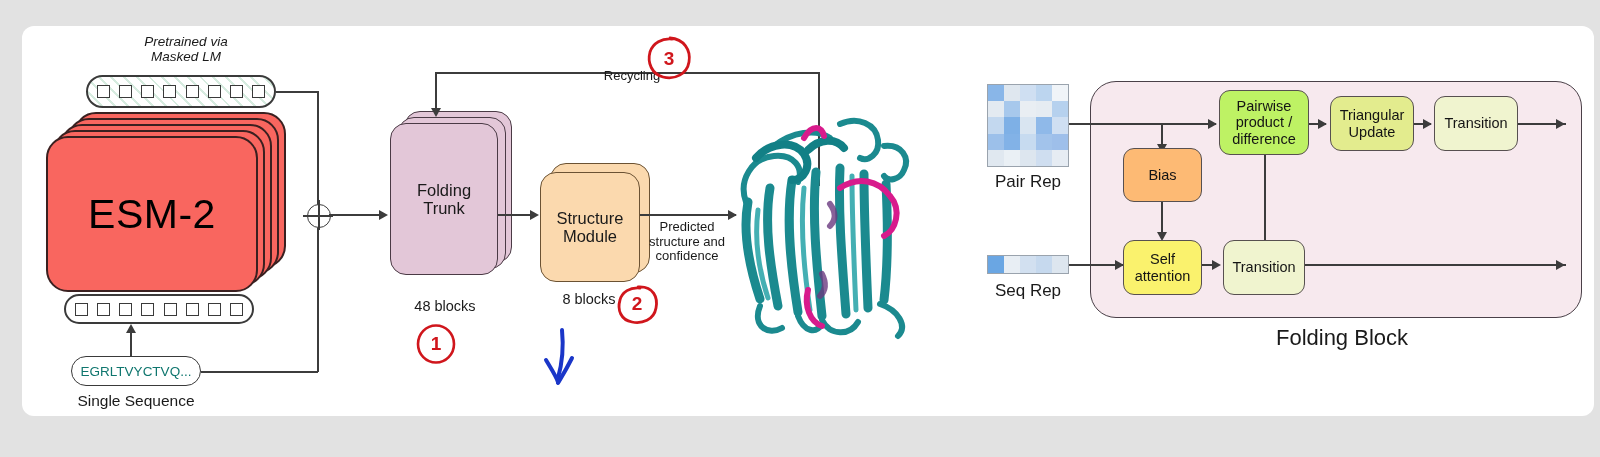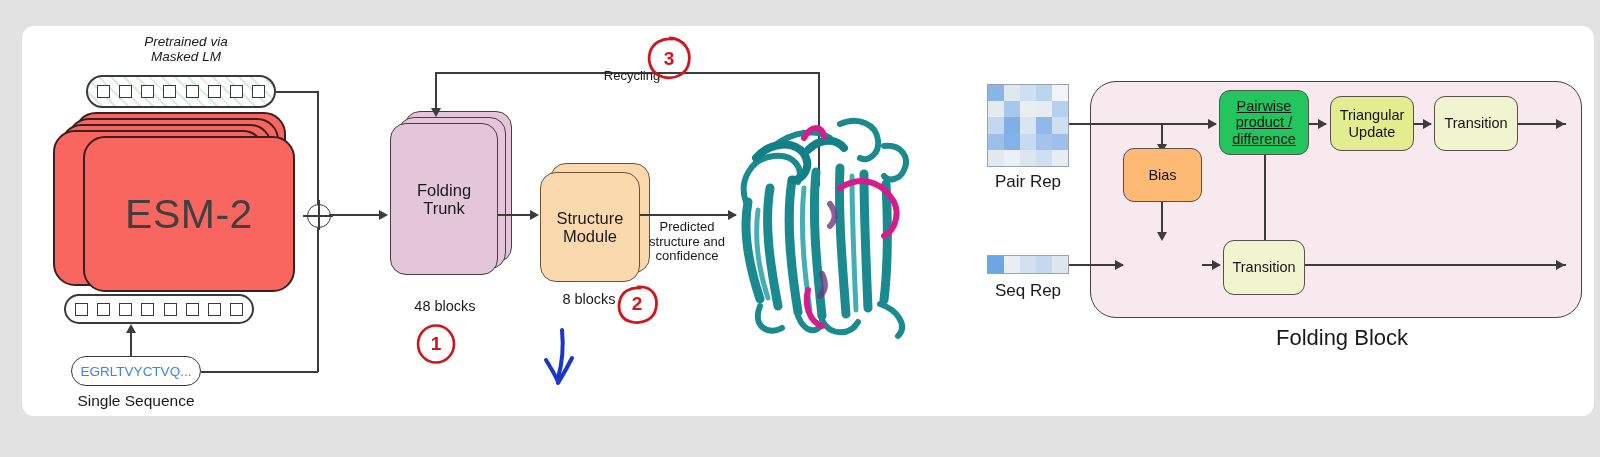--- a/index.html
+++ b/index.html
@@ -28,21 +28,21 @@
   
   .esm-card {
     position: absolute;
     border: 2px solid #3a2020;
     border-radius: 22px;
     background: #f9665f;
   }
   #esm-main {
     left: 24px; top: 110px; width: 208px; height: 152px;
     display: flex; align-items: center; justify-content: center;
-    font-size: 41px; color: #404040; letter-spacing: .5px; margin-left: 37px;
+    font-size: 41px; color: #000000; letter-spacing: .5px;
   }
 
   
   .rail {
     position: absolute;
     border: 2px solid #3a3a3a;
     border-radius: 17px;
     background: #ffffff;
     display: flex;
     align-items: center;
@@ -60,21 +60,21 @@
     border: 1.6px solid #3a3a3a;
     background: #fff;
     box-sizing: border-box;
   }
   .seqpill {
     position: absolute;
     border: 1.8px solid #3a3a3a;
     border-radius: 16px;
     background: #fff;
     display: flex; align-items: center; justify-content: center;
-    font-size: 13.5px; color: #3b82f6;
+    font-size: 13.5px; color: #0f766e;
     box-sizing: border-box;
     text-align: right;
   }
 
   
   .stackcard {
     position: absolute;
     border: 1.8px solid #4a3a45;
     border-radius: 16px;
     box-sizing: border-box;
@@ -159,21 +159,21 @@
     display: flex; align-items: center; justify-content: center;
     font-size: 14.5px;
     color: #141414;
     text-align: center;
     line-height: 1.13;
     white-space: pre-line;
   }
   .c-bias { background: #fdba74; }
   .c-self { background: #faf26d; }
   .c-trans { background: #f0f4cf; }
-  .c-pair { background: #22c55e; text-decoration: underline; }
+  .c-pair { background: #bef264; }
   .c-tri  { background: #e3ec8e; }
 
   #pair-grid {
     position: absolute;
     left: 965px; top: 58px;
     width: 82px; height: 83px;
     display: grid;
     grid-template-columns: repeat(5, 1fr);
     grid-template-rows: repeat(5, 1fr);
     border: 1.5px solid #9aa3ad;
@@ -382,20 +382,24 @@
   <div class="line vline" style="left:1139px; top:97px; height:24px;"></div>
   <div class="arrowhead down" style="left:1135px; top:118px;"></div>
 
   <div class="fbox c-bias" style="left:1101px; top:122px; width:79px; height:54px;">
     <span>Bias</span>
   </div>
 
   <div class="line vline" style="left:1139px; top:176px; height:34px;"></div>
   <div class="arrowhead down" style="left:1135px; top:206px;"></div>
 
+  <div class="fbox c-self" style="left:1101px; top:214px; width:79px; height:55px;">
+    <span>Self
+attention</span>
+  </div>
 
   <div class="line hline" style="left:1180px; top:238px; width:17px;"></div>
   <div class="arrowhead" style="left:1190px; top:234px;"></div>
 
   <div class="fbox c-trans" style="left:1201px; top:214px; width:82px; height:55px;">
     <span>Transition</span>
   </div>
 
   <div class="line vline" style="left:1242px; top:128px; height:86px;"></div>
   <div class="arrowhead up" style="left:1238px; top:120px;"></div>

